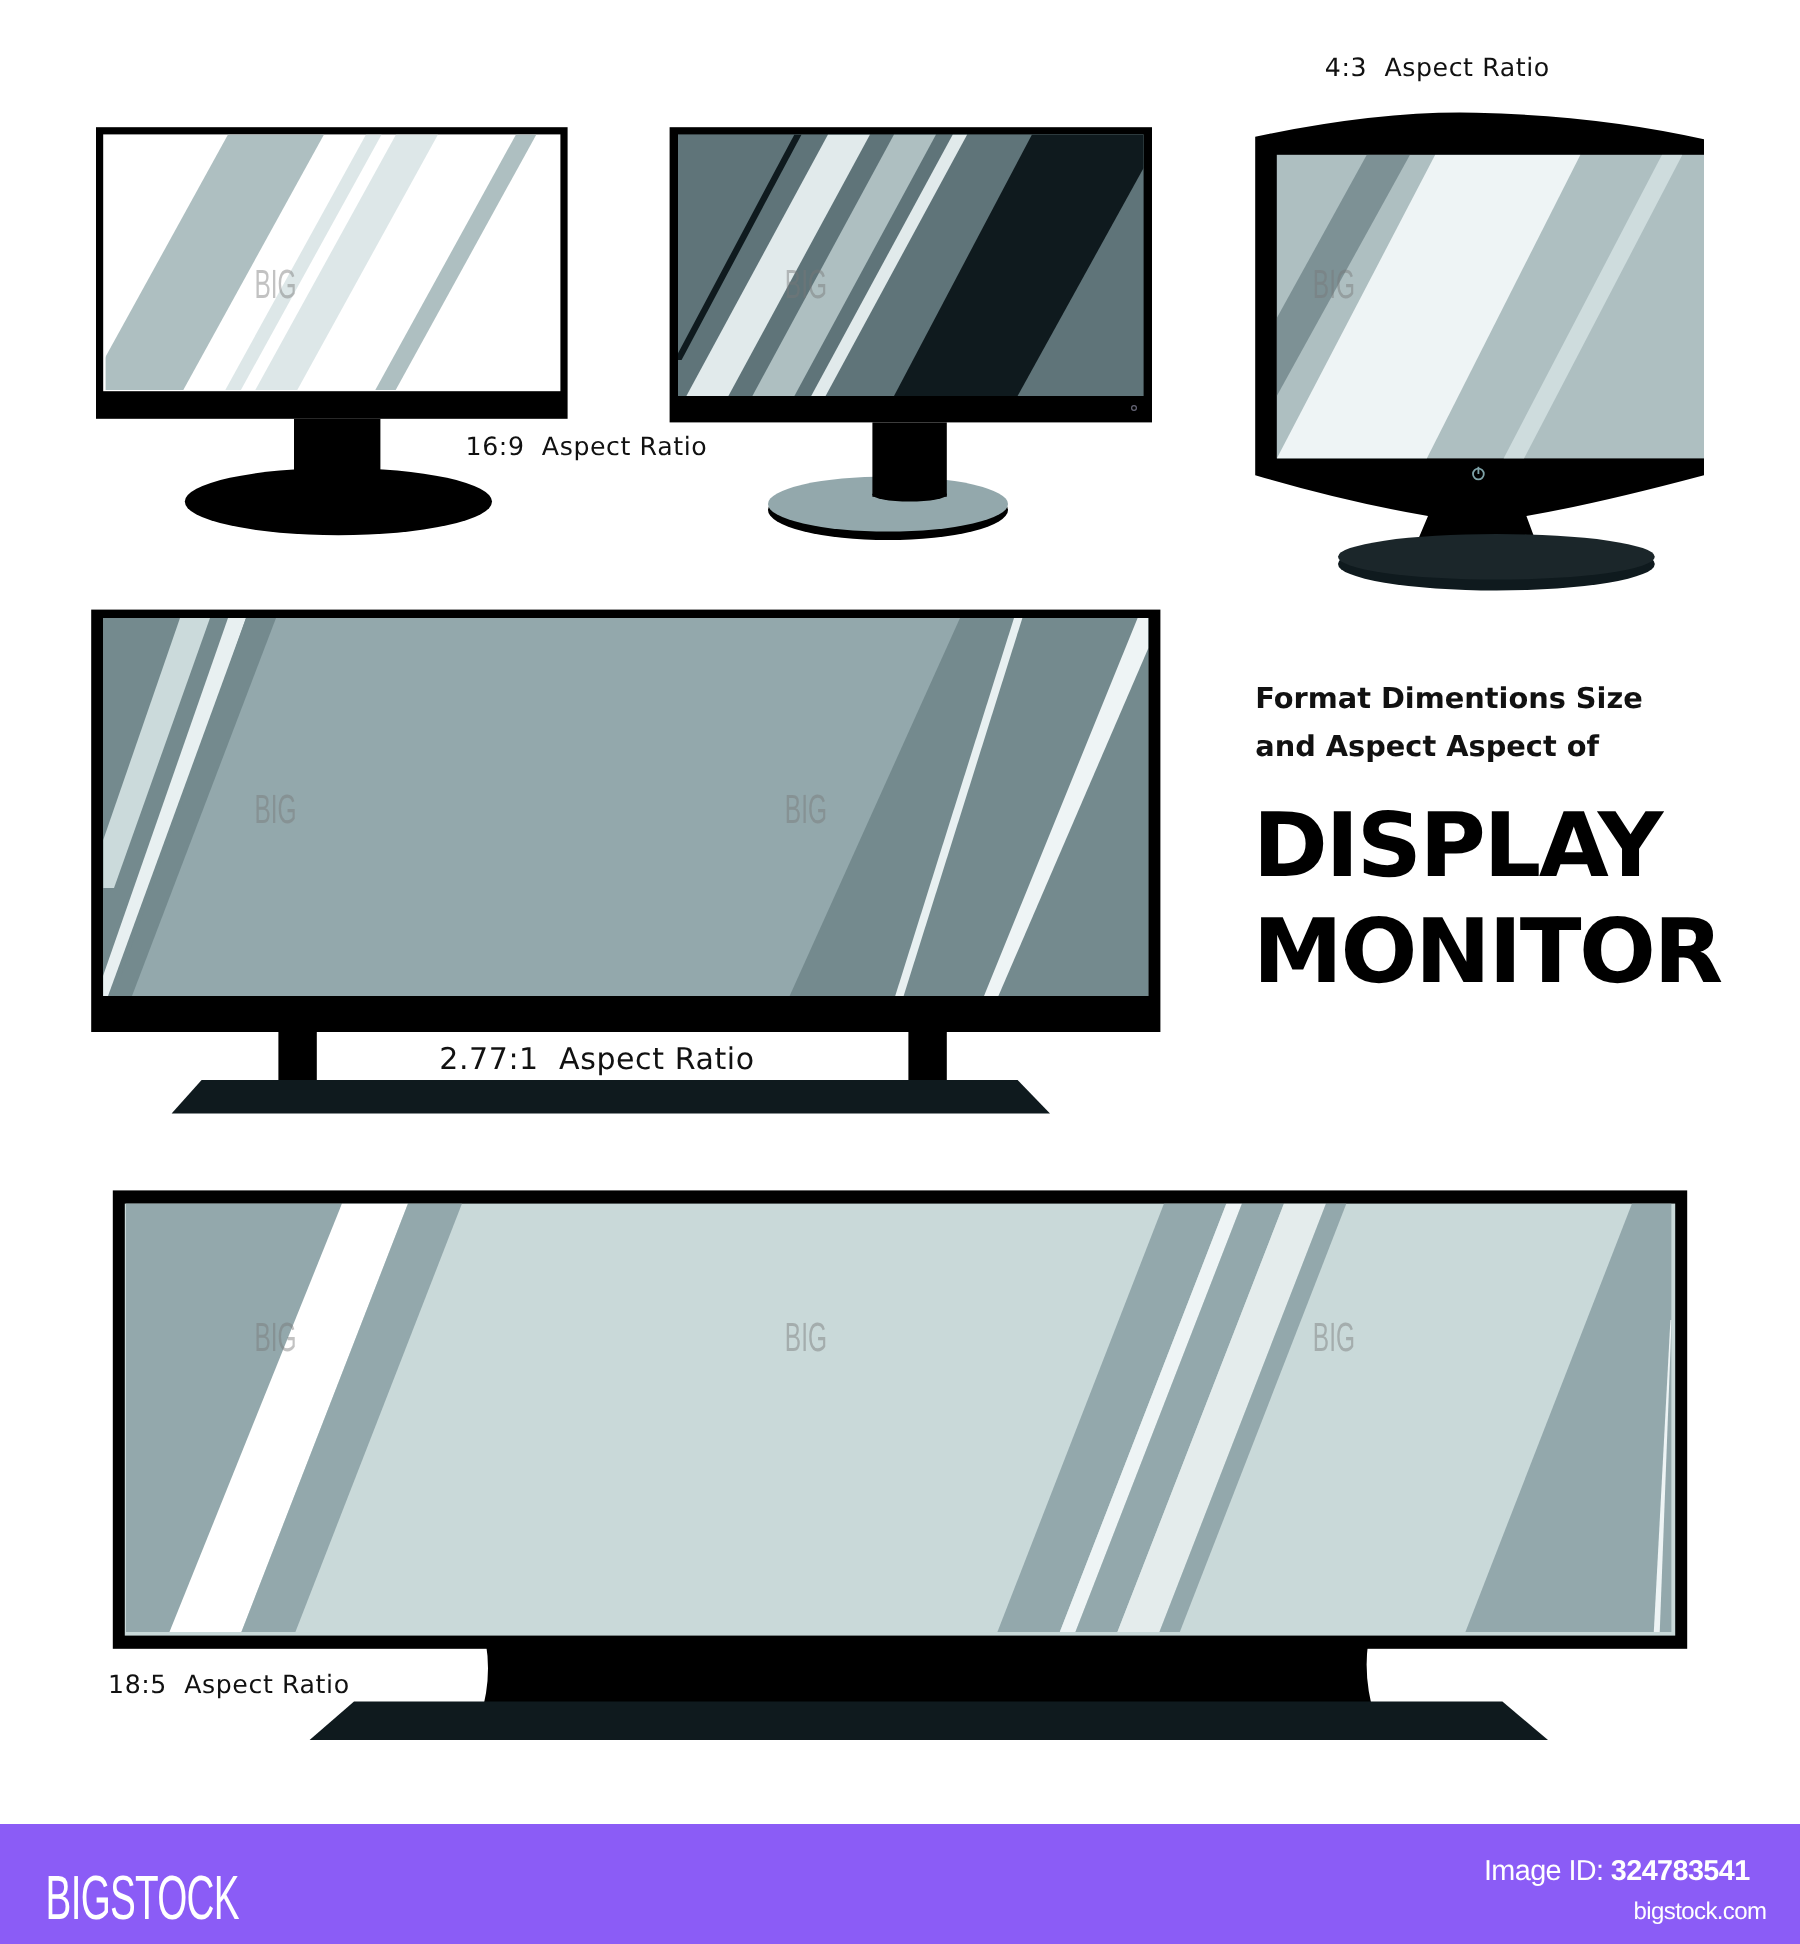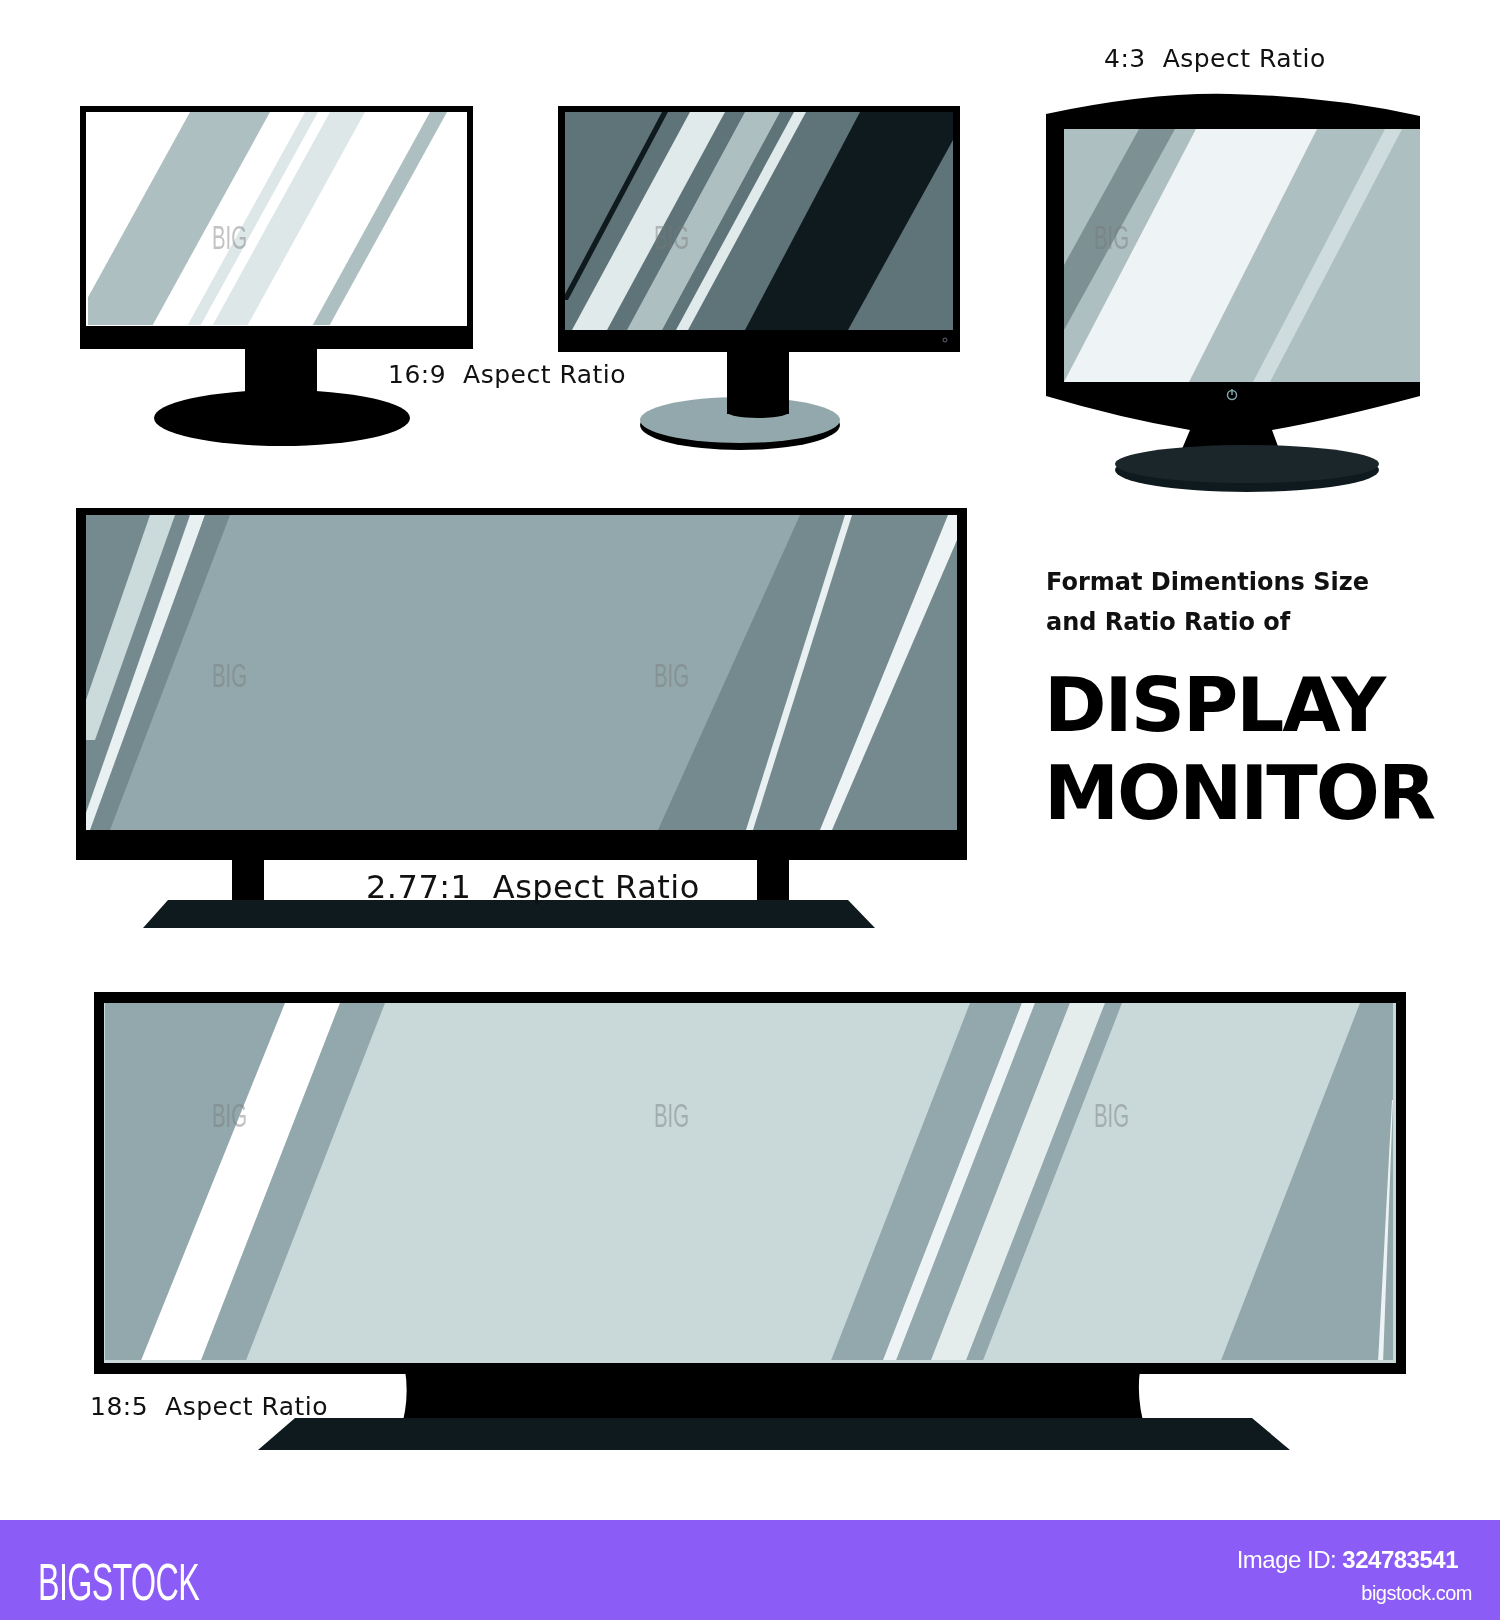--- a/index.html
+++ b/index.html
@@ -1,18 +1,18 @@
 <!DOCTYPE html>
 <html><head>
 <meta charset="utf-8">
 <style>
   html,body{margin:0;padding:0;}
   body{width:1500px;height:1620px;position:relative;background:#ffffff;overflow:hidden;font-family:"Liberation Sans",sans-serif;}
   svg.art{position:absolute;left:0;top:0;}
-  .label{position:absolute;font-family:"DejaVu Sans",sans-serif;font-size:25px;color:#111;white-space:pre;letter-spacing:0.5px;}
+  .label{position:absolute;font-family:"DejaVu Sans",sans-serif;font-size:21px;color:#111;white-space:pre;letter-spacing:0.5px;}
   .title-sub{position:absolute;left:1046px;font-family:"DejaVu Sans",sans-serif;font-weight:bold;font-size:24px;color:#111;white-space:nowrap;}
   .title-big{position:absolute;left:1044px;font-family:"DejaVu Sans",sans-serif;font-weight:900;font-size:74px;color:#000;letter-spacing:-2px;white-space:nowrap;transform:scaleX(1.02);transform-origin:left;}
   .footer{position:absolute;left:0;top:1500px;width:1500px;height:120px;background:#8b5cf6;margin-top:20px;}
   .brand{position:absolute;left:38px;top:32px;color:#fff;font-family:"Liberation Sans",sans-serif;font-size:52px;font-weight:normal;transform:scaleX(0.62);transform-origin:left;letter-spacing:-1px;}
   .imgid{position:absolute;right:42px;top:26px;color:#fff;font-size:24px;font-family:"Liberation Sans",sans-serif;letter-spacing:-0.5px;}
   .imgid b{font-weight:bold;}
   .site{position:absolute;right:28px;top:62px;color:#fff;font-size:20px;font-family:"Liberation Sans",sans-serif;letter-spacing:-0.5px;}
   .wm-big{position:absolute;font-family:"Liberation Sans",sans-serif;font-size:34px;color:rgba(120,120,120,0.45);transform:scaleX(0.6);transform-origin:left;}
 </style>
 </head>
@@ -113,25 +113,25 @@
       <polygon points="1360,1003 1393,1003 1393,1363 1220,1363" fill="#93a8ac"></polygon>
       <polygon points="1392,1100 1393,1100 1383,1363 1378,1363" fill="#eef4f5"></polygon>
     </g>
     <path d="M405,1370 L1140,1370 Q1136,1400 1146,1432 L400,1432 Q410,1400 405,1370 Z" fill="#000"></path>
     <polygon points="295,1418 1252,1418 1290,1450 258,1450" fill="#0f1a1e"></polygon>
   </g>
 </svg>
 
 <div class="label" style="left:388px;top:360px;text-align:right;">16:9  Aspect Ratio</div>
 <div class="label" style="left:1104px;top:44px;">4:3  Aspect Ratio</div>
-<div class="label" style="left:366px;top:868px;font-size:32px;">2.77:1  Aspect Ratio</div>
+<div class="label" style="left:366px;top:868px;font-size:25px;">2.77:1  Aspect Ratio</div>
 <div class="label" style="left:90px;top:1380px;margin-top:12px;">18:5  Aspect Ratio</div>
 
 <div class="title-sub" style="top:568px;">Format Dimentions Size</div>
-<div class="title-sub" style="top:608px;">and Ratio Ratio of</div>
+<div class="title-sub" style="top:608px;">and Aspect Aspect of</div>
 <div class="title-big" style="top:662px;">DISPLAY</div>
 <div class="title-big" style="top:750px;">MONITOR</div>
 
 <div class="wm-big" style="left:212px;top:218px;">BIG</div>
 <div class="wm-big" style="left:654px;top:218px;">BIG</div>
 <div class="wm-big" style="left:1094px;top:218px;">BIG</div>
 <div class="wm-big" style="left:212px;top:656px;">BIG</div>
 <div class="wm-big" style="left:654px;top:656px;">BIG</div>
 <div class="wm-big" style="left:212px;top:1096px;">BIG</div>
 <div class="wm-big" style="left:654px;top:1096px;">BIG</div>

